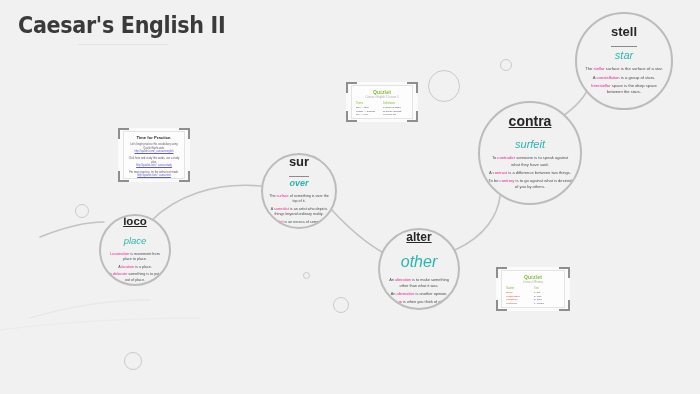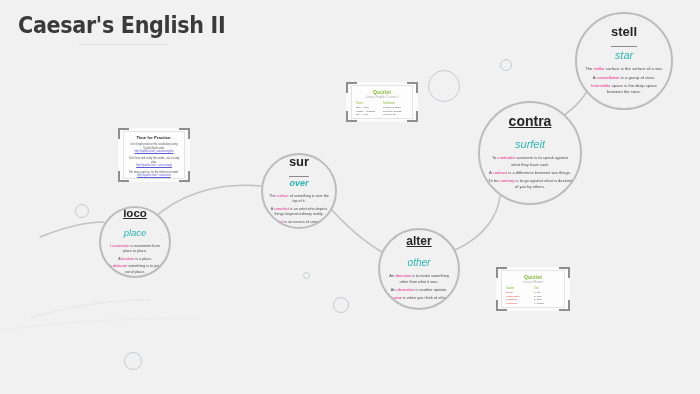--- a/index.html
+++ b/index.html
@@ -93,35 +93,35 @@
     margin: 2.0px 0;
   }
   .node .def b {
     color: #e8268f;
     font-weight: normal;
   }
 
   .node.n-stell  { left: 575px; top: 12px;  width: 98px;  height: 98px; }
   .node.n-contra { left: 478px; top: 101px; width: 104px; height: 104px; }
   .node.n-sur    { left: 261px; top: 153px; width: 76px;  height: 76px; }
-  .node.n-loco   { left: 99px;  top: 206px; width: 72px;  height: 72px; }
+  .node.n-loco   { left: 99px;  top: 214px; width: 72px;  height: 72px; }
   .node.n-alter  { left: 378px; top: 228px; width: 82px;  height: 82px; }
 
   .node.n-stell .head  { font-size: 13px; }
   .node.n-stell .def   { font-size: 4.2px; }
   .node.n-contra .head { font-size: 14px; }
   .node.n-contra .trans{ font-size: 11px; }
   .node.n-sur .head    { font-size: 13px; }
   .node.n-sur .trans   { font-size: 9px; font-weight: bold; }
   .node.n-sur .def     { font-size: 3.7px; }
   .node.n-loco .head   { font-size: 11.5px; }
   .node.n-loco .trans  { font-size: 9.5px; }
   .node.n-loco .def    { font-size: 3.7px; }
   .node.n-alter .head  { font-size: 12px; }
-  .node.n-alter .trans { font-size: 10px; }
+  .node.n-alter .trans { font-size: 16px; }
   .node.n-alter .def   { font-size: 3.9px; }
 
   
   .frame-circle {
     position: absolute;
     border-radius: 50%;
     border: 1.4px solid #c6cbd0;
     background: transparent;
     box-sizing: border-box;
   }

